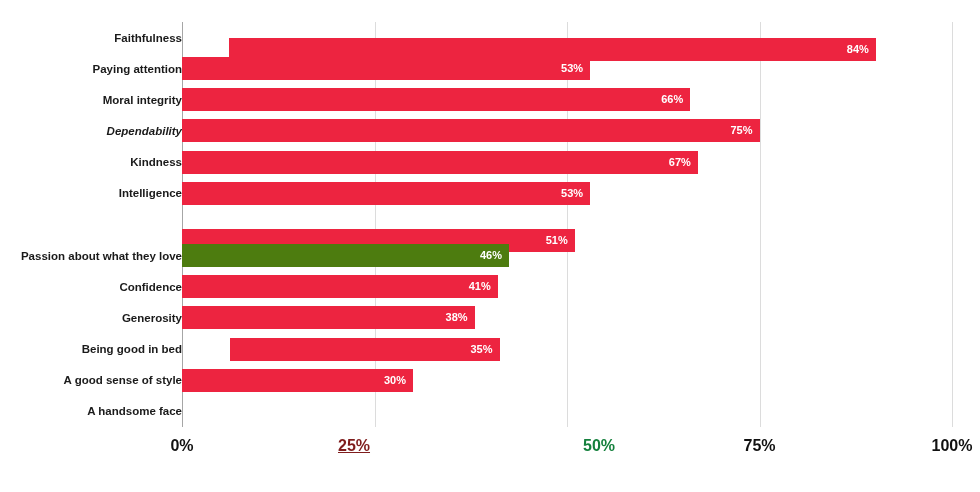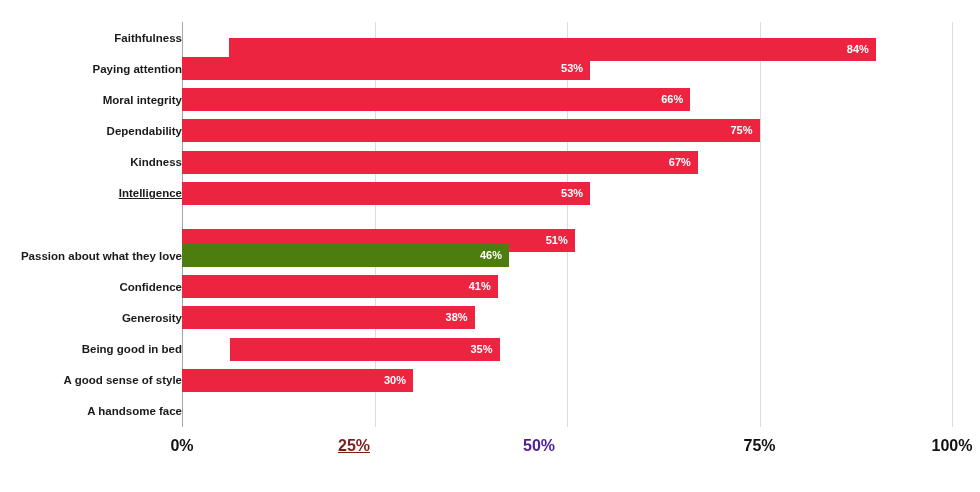--- a/index.html
+++ b/index.html
@@ -130,28 +130,28 @@
   <div class="cat-labels">
       <div class="cat-label-row" style="top: 0px; height: 31.1538px;">
         <span style="color: rgb(26, 26, 26);">Faithfulness</span>
       </div>
       <div class="cat-label-row" style="top: 31.1538px; height: 31.1538px;">
         <span style="color: rgb(26, 26, 26);">Paying attention</span>
       </div>
       <div class="cat-label-row" style="top: 62.3077px; height: 31.1538px;">
         <span style="color: rgb(26, 26, 26);">Moral integrity</span>
       </div>
-      <div class="cat-label-row" style="top: 93.4615px; height: 31.1538px;">
+      <div class="cat-label-row" style="top: 93.4615px; height: 31.1538px; font-style: italic;">
         <span style="color: rgb(26, 26, 26);">Dependability</span>
       </div>
       <div class="cat-label-row" style="top: 124.615px; height: 31.1538px;">
         <span style="color: rgb(26, 26, 26);">Kindness</span>
       </div>
       <div class="cat-label-row" style="top: 155.769px; height: 31.1538px;">
-        <span style="color: rgb(26, 26, 26); text-decoration: underline;">Intelligence</span>
+        <span style="color: rgb(26, 26, 26);">Intelligence</span>
       </div>
       <div class="cat-label-row" style="top: 218.077px; height: 31.1538px;">
         <span style="color: rgb(26, 26, 26);">Passion about what they love</span>
       </div>
       <div class="cat-label-row" style="top: 249.231px; height: 31.1538px;">
         <span style="color: rgb(26, 26, 26);">Confidence</span>
       </div>
       <div class="cat-label-row" style="top: 280.385px; height: 31.1538px;">
         <span style="color: rgb(26, 26, 26);">Generosity</span>
       </div>
@@ -234,18 +234,18 @@
           <div class="bar" style="width: 231px; background: rgb(237, 36, 64);">
             <span class="bar-value">30%</span>
           </div>
         </div>
       </div>
   </div>
 
   <div class="tick-labels">
       <div class="tick-label" style="left: 182px; color: rgb(17, 17, 17);">0%</div>
       <div class="tick-label" style="left: 354px; color: #7f1d1d; text-decoration: underline;">25%</div>
-      <div class="tick-label" style="left: 539px; color: #4c1d95;">50%</div>
+      <div class="tick-label" style="left: 599px; color: #15803d;">50%</div>
       <div class="tick-label" style="left: 759.5px; color: rgb(17, 17, 17);">75%</div>
       <div class="tick-label" style="left: 952px; color: rgb(17, 17, 17);">100%</div>
     </div>
 
 </div>
 
 </body></html>

